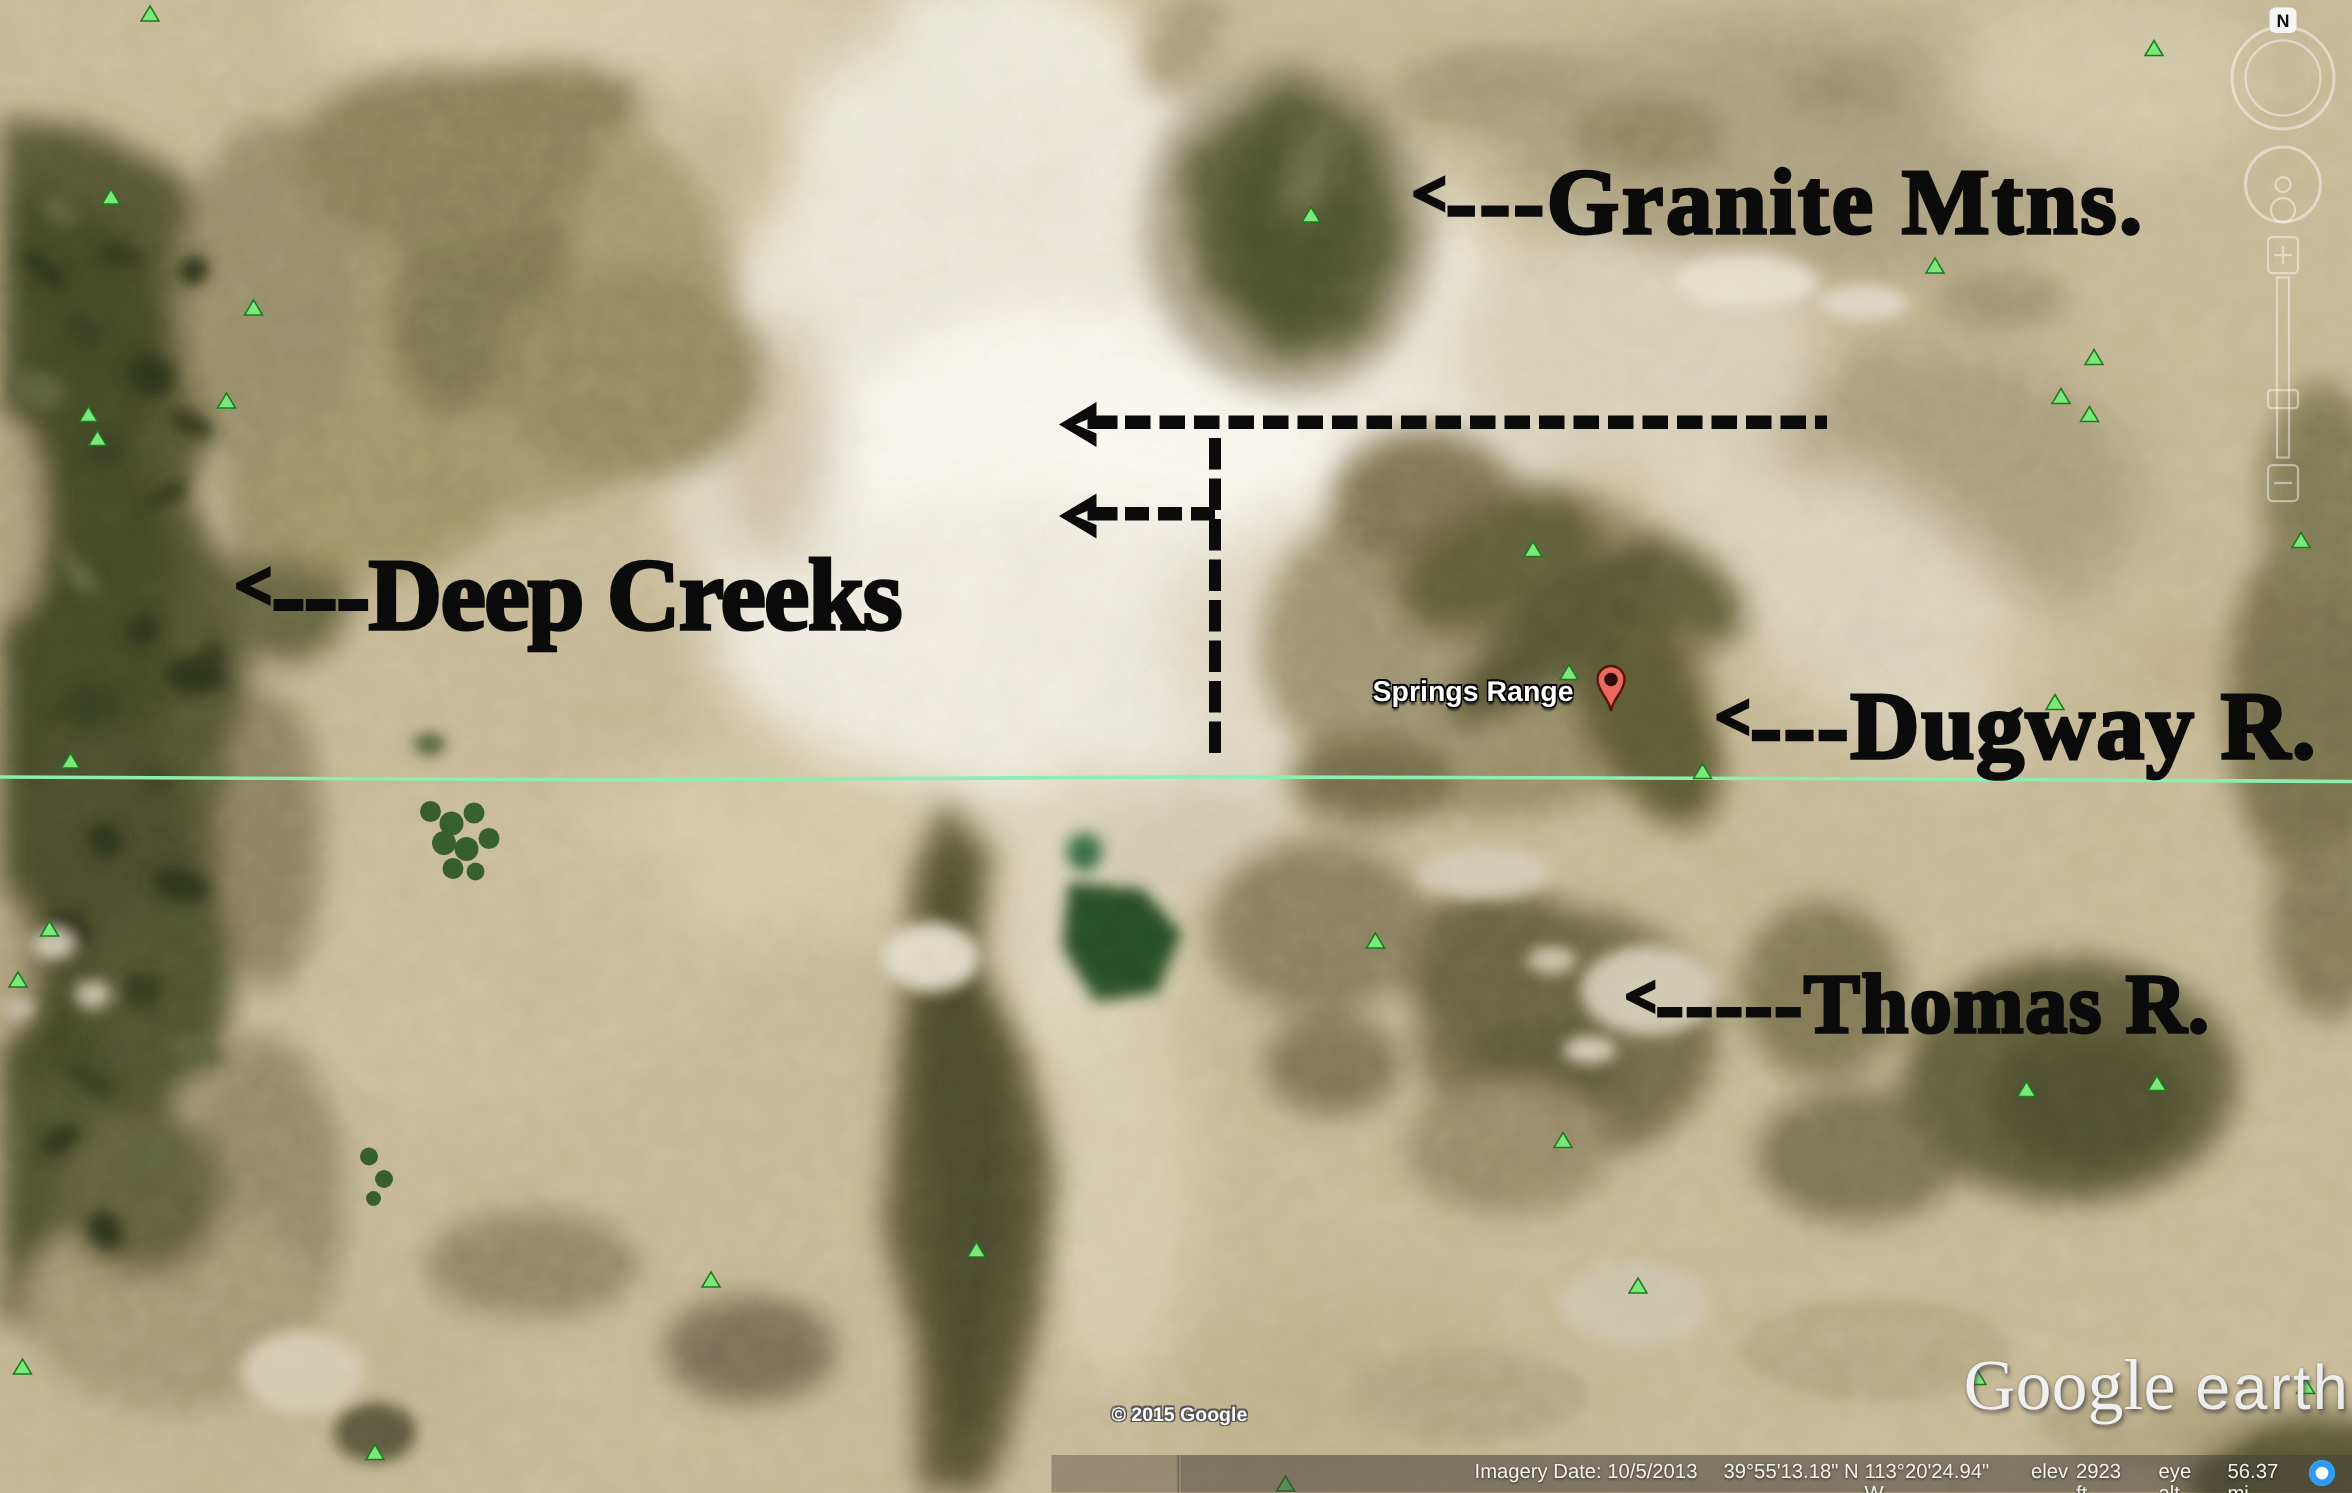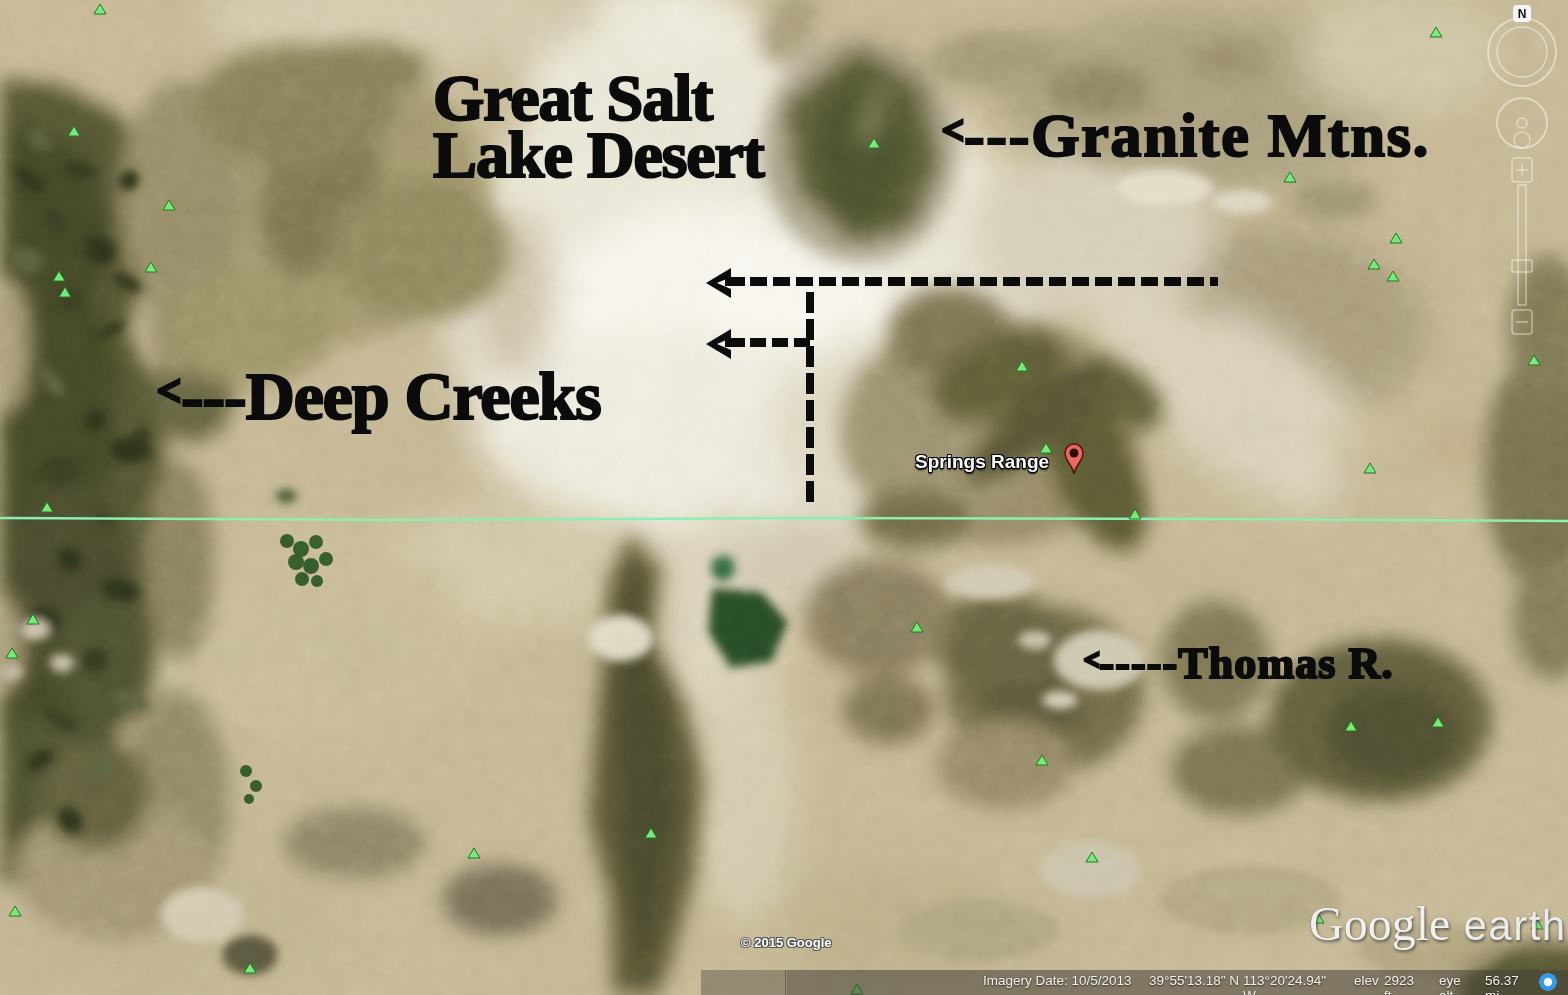--- a/index.html
+++ b/index.html
@@ -327,29 +327,29 @@
     <circle cx="1522" cy="140" r="8"></circle>
     <rect x="1512" y="158" width="20" height="24" rx="3"></rect>
     <path d="M1516,170 h12 M1522,164 v12"></path>
     <rect x="1518" y="185" width="8" height="120"></rect>
     <rect x="1512" y="260" width="20" height="12" rx="2"></rect>
     <rect x="1512" y="310" width="20" height="24" rx="3"></rect>
     <path d="M1516,322 h12"></path>
   </g>
 </svg>
 
-<div class="lbl" style="left:433px;top:69px;font-size:66px;letter-spacing:-1.1px;line-height:57px;">Great Salt<br>Lake Desert</div>
 
 <div class="lbl" style="left:942px;top:104px;font-size:62px;letter-spacing:1.8px;text-align:center;"><span class="ah">&lt;</span>---Granite Mtns.</div>
 
 
 <div class="lbl" style="left:157px;top:362px;font-size:68px;letter-spacing:-1.1px;"><span class="ah">&lt;</span>---Deep Creeks</div>
 
-
-<div class="lbl" style="left:1084px;top:642px;font-size:44px;letter-spacing:1.1px;"><span class="ah">&lt;</span>-----Thomas R.</div>
+<div class="lbl" style="left:1144px;top:452px;font-size:64px;letter-spacing:1px;"><span class="ah">&lt;</span>---Dugway R.</div>
+
+<div class="lbl" style="left:1084px;top:642px;font-size:56px;letter-spacing:1.1px;"><span class="ah">&lt;</span>-----Thomas R.</div>
 
 
 <div style="position:absolute;left:915px;top:451px;font-family:'Liberation Sans',sans-serif;font-size:19px;font-weight:bold;color:#fff;text-shadow:-1px -1px 0 #000,1px -1px 0 #000,-1px 1px 0 #000,1px 1px 0 #000,0 2px 2px #000;">Springs Range</div>
 
 <svg width="26" height="36" style="position:absolute;left:1061px;top:441px;">
   <path d="M13,33 C12,25 4,20 4,12 a9,9 0 1 1 18,0 C22,20 14,25 13,33 Z" fill="#e96a5c" stroke="#5a1410" stroke-width="1.6"></path>
   <circle cx="13" cy="12" r="4.5" fill="#2e0b08"></circle>
 </svg>
 
 <div style="position:absolute;left:741px;top:935px;font-family:'Liberation Sans',sans-serif;font-size:13px;font-weight:bold;color:#fff;text-shadow:-1px -1px 0 #555,1px -1px 0 #555,-1px 1px 0 #555,1px 1px 0 #555;">© 2015 Google</div>

